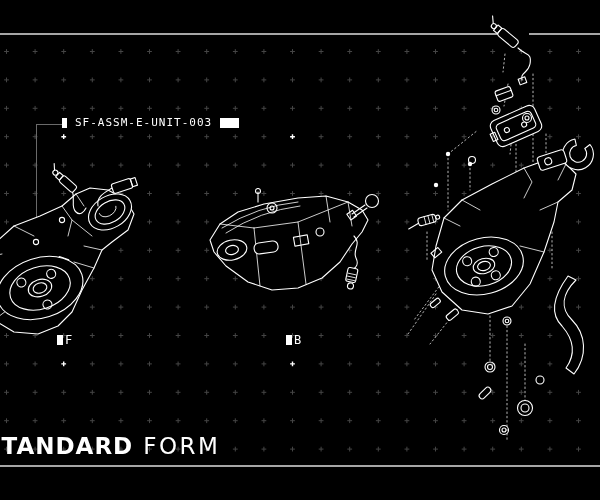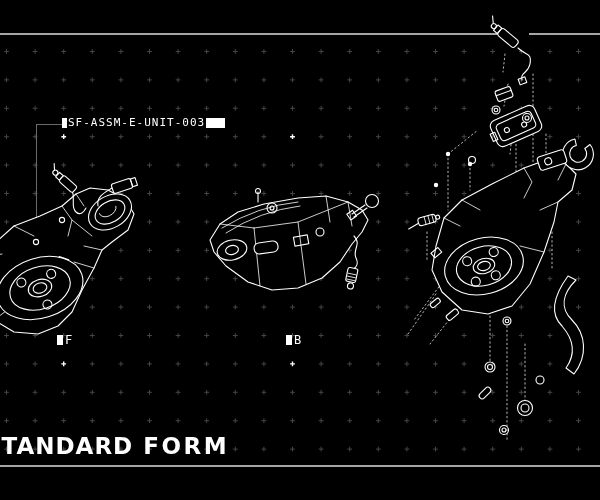--- a/index.html
+++ b/index.html
@@ -18,21 +18,21 @@
   #grid-svg{position:absolute; left:0; top:0; z-index:0;}
   .art{position:absolute; z-index:2;}
   .art path,.art rect,.art circle,.art ellipse,.art line,.art polyline{
     stroke:var(--ink); stroke-width:1.1; fill:none; stroke-linejoin:round; stroke-linecap:round;
   }
   .art .fb{fill:var(--bg);}
   .art .fw{fill:var(--ink); stroke:none;}
   .art .dot{stroke:#b5b5b5; stroke-width:1; stroke-dasharray:1.5 2.8;}
   .art .thin{stroke-width:0.8;}
   
-  .unit-tag{position:absolute; left:62px; top:118px; display:flex; align-items:center; gap:1px; z-index:3;}
+  .unit-tag{position:absolute; left:62px; top:118px; display:flex; align-items:center; gap:8px; z-index:3;}
   .tag-block{width:5px; height:10px; background:var(--ink);}
   .tag-block.wide{width:19px;}
   .tag-text{
     color:var(--ink); font-family:"DejaVu Sans Mono","Liberation Mono",monospace;
     font-size:11px; letter-spacing:1px; line-height:10px; white-space:nowrap;
   }
   .leader{position:absolute; background:var(--leader); z-index:1;}
   #leader-h{left:36px; top:124px; width:26px; height:1px;}
   #leader-v{left:36px; top:124px; width:1px; height:104px;}
   
@@ -40,21 +40,21 @@
   #label-front{left:57px; top:335px;}
   #label-back{left:286px; top:335px;}
   .label-block{width:6px; height:10px; background:var(--ink);}
   .label-letter{
     color:var(--ink); font-family:"DejaVu Sans Mono","Liberation Mono",monospace;
     font-size:12px; line-height:10px;
   }
   
   .footer-title{position:absolute; left:-16px; top:433px; z-index:3; white-space:nowrap; color:var(--ink);}
   .footer-word1{font-size:23px; font-weight:700; letter-spacing:1px;}
-  .footer-word2{font-size:23px; font-weight:700; letter-spacing:2.5px; margin-left:10px;}
+  .footer-word2{font-size:23px; font-weight:400; letter-spacing:2.5px; margin-left:10px;}
 </style>
 </head>
 <body>
 
 <div class="stage" style="--bg: #000000; --ink: #ffffff; --rule: #a6a6a6; --grid: #454545; --leader: #6a6a6a;">
 
   <svg id="grid-svg" width="600" height="500">
       <path d="M4.1,51.5H8.9M6.5,49.1V53.9M32.7,51.5H37.5M35.1,49.1V53.9M61.300000000000004,51.5H66.10000000000001M63.7,49.1V53.9M89.89999999999999,51.5H94.7M92.3,49.1V53.9M118.5,51.5H123.30000000000001M120.9,49.1V53.9M147.1,51.5H151.9M149.5,49.1V53.9M175.7,51.5H180.5M178.1,49.1V53.9M204.29999999999998,51.5H209.1M206.7,49.1V53.9M232.9,51.5H237.70000000000002M235.3,49.1V53.9M261.5,51.5H266.29999999999995M263.9,49.1V53.9M290.1,51.5H294.9M292.5,49.1V53.9M318.70000000000005,51.5H323.5M321.1,49.1V53.9M347.3,51.5H352.09999999999997M349.7,49.1V53.9M375.90000000000003,51.5H380.7M378.3,49.1V53.9M404.5,51.5H409.29999999999995M406.9,49.1V53.9M433.1,51.5H437.9M435.5,49.1V53.9M461.70000000000005,51.5H466.5M464.1,49.1V53.9M490.3,51.5H495.09999999999997M492.7,49.1V53.9M518.9,51.5H523.6999999999999M521.3,49.1V53.9M547.5,51.5H552.3M549.9,49.1V53.9M576.1,51.5H580.9M578.5,49.1V53.9M4.1,79.9H8.9M6.5,77.5V82.30000000000001M32.7,79.9H37.5M35.1,77.5V82.30000000000001M61.300000000000004,79.9H66.10000000000001M63.7,77.5V82.30000000000001M89.89999999999999,79.9H94.7M92.3,77.5V82.30000000000001M118.5,79.9H123.30000000000001M120.9,77.5V82.30000000000001M147.1,79.9H151.9M149.5,77.5V82.30000000000001M175.7,79.9H180.5M178.1,77.5V82.30000000000001M204.29999999999998,79.9H209.1M206.7,77.5V82.30000000000001M232.9,79.9H237.70000000000002M235.3,77.5V82.30000000000001M261.5,79.9H266.29999999999995M263.9,77.5V82.30000000000001M290.1,79.9H294.9M292.5,77.5V82.30000000000001M318.70000000000005,79.9H323.5M321.1,77.5V82.30000000000001M347.3,79.9H352.09999999999997M349.7,77.5V82.30000000000001M375.90000000000003,79.9H380.7M378.3,77.5V82.30000000000001M404.5,79.9H409.29999999999995M406.9,77.5V82.30000000000001M433.1,79.9H437.9M435.5,77.5V82.30000000000001M461.70000000000005,79.9H466.5M464.1,77.5V82.30000000000001M490.3,79.9H495.09999999999997M492.7,77.5V82.30000000000001M518.9,79.9H523.6999999999999M521.3,77.5V82.30000000000001M547.5,79.9H552.3M549.9,77.5V82.30000000000001M576.1,79.9H580.9M578.5,77.5V82.30000000000001M4.1,108.3H8.9M6.5,105.89999999999999V110.7M32.7,108.3H37.5M35.1,105.89999999999999V110.7M61.300000000000004,108.3H66.10000000000001M63.7,105.89999999999999V110.7M89.89999999999999,108.3H94.7M92.3,105.89999999999999V110.7M118.5,108.3H123.30000000000001M120.9,105.89999999999999V110.7M147.1,108.3H151.9M149.5,105.89999999999999V110.7M175.7,108.3H180.5M178.1,105.89999999999999V110.7M204.29999999999998,108.3H209.1M206.7,105.89999999999999V110.7M232.9,108.3H237.70000000000002M235.3,105.89999999999999V110.7M261.5,108.3H266.29999999999995M263.9,105.89999999999999V110.7M290.1,108.3H294.9M292.5,105.89999999999999V110.7M318.70000000000005,108.3H323.5M321.1,105.89999999999999V110.7M347.3,108.3H352.09999999999997M349.7,105.89999999999999V110.7M375.90000000000003,108.3H380.7M378.3,105.89999999999999V110.7M404.5,108.3H409.29999999999995M406.9,105.89999999999999V110.7M433.1,108.3H437.9M435.5,105.89999999999999V110.7M461.70000000000005,108.3H466.5M464.1,105.89999999999999V110.7M490.3,108.3H495.09999999999997M492.7,105.89999999999999V110.7M518.9,108.3H523.6999999999999M521.3,105.89999999999999V110.7M547.5,108.3H552.3M549.9,105.89999999999999V110.7M576.1,108.3H580.9M578.5,105.89999999999999V110.7M4.1,136.7H8.9M6.5,134.29999999999998V139.1M32.7,136.7H37.5M35.1,134.29999999999998V139.1M89.89999999999999,136.7H94.7M92.3,134.29999999999998V139.1M118.5,136.7H123.30000000000001M120.9,134.29999999999998V139.1M147.1,136.7H151.9M149.5,134.29999999999998V139.1M175.7,136.7H180.5M178.1,134.29999999999998V139.1M204.29999999999998,136.7H209.1M206.7,134.29999999999998V139.1M232.9,136.7H237.70000000000002M235.3,134.29999999999998V139.1M261.5,136.7H266.29999999999995M263.9,134.29999999999998V139.1M318.70000000000005,136.7H323.5M321.1,134.29999999999998V139.1M347.3,136.7H352.09999999999997M349.7,134.29999999999998V139.1M375.90000000000003,136.7H380.7M378.3,134.29999999999998V139.1M404.5,136.7H409.29999999999995M406.9,134.29999999999998V139.1M433.1,136.7H437.9M435.5,134.29999999999998V139.1M461.70000000000005,136.7H466.5M464.1,134.29999999999998V139.1M490.3,136.7H495.09999999999997M492.7,134.29999999999998V139.1M547.5,136.7H552.3M549.9,134.29999999999998V139.1M576.1,136.7H580.9M578.5,134.29999999999998V139.1M4.1,165.1H8.9M6.5,162.7V167.5M32.7,165.1H37.5M35.1,162.7V167.5M61.300000000000004,165.1H66.10000000000001M63.7,162.7V167.5M89.89999999999999,165.1H94.7M92.3,162.7V167.5M118.5,165.1H123.30000000000001M120.9,162.7V167.5M147.1,165.1H151.9M149.5,162.7V167.5M175.7,165.1H180.5M178.1,162.7V167.5M204.29999999999998,165.1H209.1M206.7,162.7V167.5M232.9,165.1H237.70000000000002M235.3,162.7V167.5M261.5,165.1H266.29999999999995M263.9,162.7V167.5M290.1,165.1H294.9M292.5,162.7V167.5M318.70000000000005,165.1H323.5M321.1,162.7V167.5M347.3,165.1H352.09999999999997M349.7,162.7V167.5M375.90000000000003,165.1H380.7M378.3,162.7V167.5M404.5,165.1H409.29999999999995M406.9,162.7V167.5M433.1,165.1H437.9M435.5,162.7V167.5M461.70000000000005,165.1H466.5M464.1,162.7V167.5M490.3,165.1H495.09999999999997M492.7,162.7V167.5M518.9,165.1H523.6999999999999M521.3,162.7V167.5M547.5,165.1H552.3M549.9,162.7V167.5M576.1,165.1H580.9M578.5,162.7V167.5M4.1,193.5H8.9M6.5,191.1V195.9M32.7,193.5H37.5M35.1,191.1V195.9M61.300000000000004,193.5H66.10000000000001M63.7,191.1V195.9M89.89999999999999,193.5H94.7M92.3,191.1V195.9M118.5,193.5H123.30000000000001M120.9,191.1V195.9M147.1,193.5H151.9M149.5,191.1V195.9M175.7,193.5H180.5M178.1,191.1V195.9M204.29999999999998,193.5H209.1M206.7,191.1V195.9M232.9,193.5H237.70000000000002M235.3,191.1V195.9M261.5,193.5H266.29999999999995M263.9,191.1V195.9M290.1,193.5H294.9M292.5,191.1V195.9M318.70000000000005,193.5H323.5M321.1,191.1V195.9M347.3,193.5H352.09999999999997M349.7,191.1V195.9M375.90000000000003,193.5H380.7M378.3,191.1V195.9M404.5,193.5H409.29999999999995M406.9,191.1V195.9M433.1,193.5H437.9M435.5,191.1V195.9M461.70000000000005,193.5H466.5M464.1,191.1V195.9M490.3,193.5H495.09999999999997M492.7,191.1V195.9M518.9,193.5H523.6999999999999M521.3,191.1V195.9M547.5,193.5H552.3M549.9,191.1V195.9M576.1,193.5H580.9M578.5,191.1V195.9M4.1,221.9H8.9M6.5,219.5V224.3M32.7,221.9H37.5M35.1,219.5V224.3M61.300000000000004,221.9H66.10000000000001M63.7,219.5V224.3M89.89999999999999,221.9H94.7M92.3,219.5V224.3M118.5,221.9H123.30000000000001M120.9,219.5V224.3M147.1,221.9H151.9M149.5,219.5V224.3M175.7,221.9H180.5M178.1,219.5V224.3M204.29999999999998,221.9H209.1M206.7,219.5V224.3M232.9,221.9H237.70000000000002M235.3,219.5V224.3M261.5,221.9H266.29999999999995M263.9,219.5V224.3M290.1,221.9H294.9M292.5,219.5V224.3M318.70000000000005,221.9H323.5M321.1,219.5V224.3M347.3,221.9H352.09999999999997M349.7,219.5V224.3M375.90000000000003,221.9H380.7M378.3,219.5V224.3M404.5,221.9H409.29999999999995M406.9,219.5V224.3M433.1,221.9H437.9M435.5,219.5V224.3M461.70000000000005,221.9H466.5M464.1,219.5V224.3M490.3,221.9H495.09999999999997M492.7,219.5V224.3M518.9,221.9H523.6999999999999M521.3,219.5V224.3M547.5,221.9H552.3M549.9,219.5V224.3M576.1,221.9H580.9M578.5,219.5V224.3M4.1,250.3H8.9M6.5,247.9V252.70000000000002M32.7,250.3H37.5M35.1,247.9V252.70000000000002M61.300000000000004,250.3H66.10000000000001M63.7,247.9V252.70000000000002M89.89999999999999,250.3H94.7M92.3,247.9V252.70000000000002M118.5,250.3H123.30000000000001M120.9,247.9V252.70000000000002M147.1,250.3H151.9M149.5,247.9V252.70000000000002M175.7,250.3H180.5M178.1,247.9V252.70000000000002M204.29999999999998,250.3H209.1M206.7,247.9V252.70000000000002M232.9,250.3H237.70000000000002M235.3,247.9V252.70000000000002M261.5,250.3H266.29999999999995M263.9,247.9V252.70000000000002M290.1,250.3H294.9M292.5,247.9V252.70000000000002M318.70000000000005,250.3H323.5M321.1,247.9V252.70000000000002M347.3,250.3H352.09999999999997M349.7,247.9V252.70000000000002M375.90000000000003,250.3H380.7M378.3,247.9V252.70000000000002M404.5,250.3H409.29999999999995M406.9,247.9V252.70000000000002M433.1,250.3H437.9M435.5,247.9V252.70000000000002M461.70000000000005,250.3H466.5M464.1,247.9V252.70000000000002M490.3,250.3H495.09999999999997M492.7,247.9V252.70000000000002M518.9,250.3H523.6999999999999M521.3,247.9V252.70000000000002M547.5,250.3H552.3M549.9,247.9V252.70000000000002M576.1,250.3H580.9M578.5,247.9V252.70000000000002M4.1,278.7H8.9M6.5,276.3V281.09999999999997M32.7,278.7H37.5M35.1,276.3V281.09999999999997M61.300000000000004,278.7H66.10000000000001M63.7,276.3V281.09999999999997M89.89999999999999,278.7H94.7M92.3,276.3V281.09999999999997M118.5,278.7H123.30000000000001M120.9,276.3V281.09999999999997M147.1,278.7H151.9M149.5,276.3V281.09999999999997M175.7,278.7H180.5M178.1,276.3V281.09999999999997M204.29999999999998,278.7H209.1M206.7,276.3V281.09999999999997M232.9,278.7H237.70000000000002M235.3,276.3V281.09999999999997M261.5,278.7H266.29999999999995M263.9,276.3V281.09999999999997M290.1,278.7H294.9M292.5,276.3V281.09999999999997M318.70000000000005,278.7H323.5M321.1,276.3V281.09999999999997M347.3,278.7H352.09999999999997M349.7,276.3V281.09999999999997M375.90000000000003,278.7H380.7M378.3,276.3V281.09999999999997M404.5,278.7H409.29999999999995M406.9,276.3V281.09999999999997M433.1,278.7H437.9M435.5,276.3V281.09999999999997M461.70000000000005,278.7H466.5M464.1,276.3V281.09999999999997M490.3,278.7H495.09999999999997M492.7,276.3V281.09999999999997M518.9,278.7H523.6999999999999M521.3,276.3V281.09999999999997M547.5,278.7H552.3M549.9,276.3V281.09999999999997M576.1,278.7H580.9M578.5,276.3V281.09999999999997M4.1,307.1H8.9M6.5,304.70000000000005V309.5M32.7,307.1H37.5M35.1,304.70000000000005V309.5M61.300000000000004,307.1H66.10000000000001M63.7,304.70000000000005V309.5M89.89999999999999,307.1H94.7M92.3,304.70000000000005V309.5M118.5,307.1H123.30000000000001M120.9,304.70000000000005V309.5M147.1,307.1H151.9M149.5,304.70000000000005V309.5M175.7,307.1H180.5M178.1,304.70000000000005V309.5M204.29999999999998,307.1H209.1M206.7,304.70000000000005V309.5M232.9,307.1H237.70000000000002M235.3,304.70000000000005V309.5M261.5,307.1H266.29999999999995M263.9,304.70000000000005V309.5M290.1,307.1H294.9M292.5,304.70000000000005V309.5M318.70000000000005,307.1H323.5M321.1,304.70000000000005V309.5M347.3,307.1H352.09999999999997M349.7,304.70000000000005V309.5M375.90000000000003,307.1H380.7M378.3,304.70000000000005V309.5M404.5,307.1H409.29999999999995M406.9,304.70000000000005V309.5M433.1,307.1H437.9M435.5,304.70000000000005V309.5M461.70000000000005,307.1H466.5M464.1,304.70000000000005V309.5M490.3,307.1H495.09999999999997M492.7,304.70000000000005V309.5M518.9,307.1H523.6999999999999M521.3,304.70000000000005V309.5M547.5,307.1H552.3M549.9,304.70000000000005V309.5M576.1,307.1H580.9M578.5,304.70000000000005V309.5M4.1,335.5H8.9M6.5,333.1V337.9M32.7,335.5H37.5M35.1,333.1V337.9M61.300000000000004,335.5H66.10000000000001M63.7,333.1V337.9M89.89999999999999,335.5H94.7M92.3,333.1V337.9M118.5,335.5H123.30000000000001M120.9,333.1V337.9M147.1,335.5H151.9M149.5,333.1V337.9M175.7,335.5H180.5M178.1,333.1V337.9M204.29999999999998,335.5H209.1M206.7,333.1V337.9M232.9,335.5H237.70000000000002M235.3,333.1V337.9M261.5,335.5H266.29999999999995M263.9,333.1V337.9M290.1,335.5H294.9M292.5,333.1V337.9M318.70000000000005,335.5H323.5M321.1,333.1V337.9M347.3,335.5H352.09999999999997M349.7,333.1V337.9M375.90000000000003,335.5H380.7M378.3,333.1V337.9M404.5,335.5H409.29999999999995M406.9,333.1V337.9M433.1,335.5H437.9M435.5,333.1V337.9M461.70000000000005,335.5H466.5M464.1,333.1V337.9M490.3,335.5H495.09999999999997M492.7,333.1V337.9M518.9,335.5H523.6999999999999M521.3,333.1V337.9M547.5,335.5H552.3M549.9,333.1V337.9M576.1,335.5H580.9M578.5,333.1V337.9M4.1,363.9H8.9M6.5,361.5V366.29999999999995M32.7,363.9H37.5M35.1,361.5V366.29999999999995M89.89999999999999,363.9H94.7M92.3,361.5V366.29999999999995M118.5,363.9H123.30000000000001M120.9,361.5V366.29999999999995M147.1,363.9H151.9M149.5,361.5V366.29999999999995M175.7,363.9H180.5M178.1,361.5V366.29999999999995M204.29999999999998,363.9H209.1M206.7,361.5V366.29999999999995M232.9,363.9H237.70000000000002M235.3,361.5V366.29999999999995M261.5,363.9H266.29999999999995M263.9,361.5V366.29999999999995M318.70000000000005,363.9H323.5M321.1,361.5V366.29999999999995M347.3,363.9H352.09999999999997M349.7,361.5V366.29999999999995M375.90000000000003,363.9H380.7M378.3,361.5V366.29999999999995M404.5,363.9H409.29999999999995M406.9,361.5V366.29999999999995M433.1,363.9H437.9M435.5,361.5V366.29999999999995M461.70000000000005,363.9H466.5M464.1,361.5V366.29999999999995M490.3,363.9H495.09999999999997M492.7,361.5V366.29999999999995M518.9,363.9H523.6999999999999M521.3,361.5V366.29999999999995M547.5,363.9H552.3M549.9,361.5V366.29999999999995M576.1,363.9H580.9M578.5,361.5V366.29999999999995M4.1,392.3H8.9M6.5,389.90000000000003V394.7M32.7,392.3H37.5M35.1,389.90000000000003V394.7M61.300000000000004,392.3H66.10000000000001M63.7,389.90000000000003V394.7M89.89999999999999,392.3H94.7M92.3,389.90000000000003V394.7M118.5,392.3H123.30000000000001M120.9,389.90000000000003V394.7M147.1,392.3H151.9M149.5,389.90000000000003V394.7M175.7,392.3H180.5M178.1,389.90000000000003V394.7M204.29999999999998,392.3H209.1M206.7,389.90000000000003V394.7M232.9,392.3H237.70000000000002M235.3,389.90000000000003V394.7M261.5,392.3H266.29999999999995M263.9,389.90000000000003V394.7M290.1,392.3H294.9M292.5,389.90000000000003V394.7M318.70000000000005,392.3H323.5M321.1,389.90000000000003V394.7M347.3,392.3H352.09999999999997M349.7,389.90000000000003V394.7M375.90000000000003,392.3H380.7M378.3,389.90000000000003V394.7M404.5,392.3H409.29999999999995M406.9,389.90000000000003V394.7M433.1,392.3H437.9M435.5,389.90000000000003V394.7M461.70000000000005,392.3H466.5M464.1,389.90000000000003V394.7M490.3,392.3H495.09999999999997M492.7,389.90000000000003V394.7M518.9,392.3H523.6999999999999M521.3,389.90000000000003V394.7M547.5,392.3H552.3M549.9,389.90000000000003V394.7M576.1,392.3H580.9M578.5,389.90000000000003V394.7M4.1,420.7H8.9M6.5,418.3V423.09999999999997M32.7,420.7H37.5M35.1,418.3V423.09999999999997M61.300000000000004,420.7H66.10000000000001M63.7,418.3V423.09999999999997M89.89999999999999,420.7H94.7M92.3,418.3V423.09999999999997M118.5,420.7H123.30000000000001M120.9,418.3V423.09999999999997M147.1,420.7H151.9M149.5,418.3V423.09999999999997M175.7,420.7H180.5M178.1,418.3V423.09999999999997M204.29999999999998,420.7H209.1M206.7,418.3V423.09999999999997M232.9,420.7H237.70000000000002M235.3,418.3V423.09999999999997M261.5,420.7H266.29999999999995M263.9,418.3V423.09999999999997M290.1,420.7H294.9M292.5,418.3V423.09999999999997M318.70000000000005,420.7H323.5M321.1,418.3V423.09999999999997M347.3,420.7H352.09999999999997M349.7,418.3V423.09999999999997M375.90000000000003,420.7H380.7M378.3,418.3V423.09999999999997M404.5,420.7H409.29999999999995M406.9,418.3V423.09999999999997M433.1,420.7H437.9M435.5,418.3V423.09999999999997M461.70000000000005,420.7H466.5M464.1,418.3V423.09999999999997M490.3,420.7H495.09999999999997M492.7,418.3V423.09999999999997M518.9,420.7H523.6999999999999M521.3,418.3V423.09999999999997M547.5,420.7H552.3M549.9,418.3V423.09999999999997M576.1,420.7H580.9M578.5,418.3V423.09999999999997M4.1,449.1H8.9M6.5,446.70000000000005V451.5M32.7,449.1H37.5M35.1,446.70000000000005V451.5M61.300000000000004,449.1H66.10000000000001M63.7,446.70000000000005V451.5M89.89999999999999,449.1H94.7M92.3,446.70000000000005V451.5M118.5,449.1H123.30000000000001M120.9,446.70000000000005V451.5M147.1,449.1H151.9M149.5,446.70000000000005V451.5M175.7,449.1H180.5M178.1,446.70000000000005V451.5M204.29999999999998,449.1H209.1M206.7,446.70000000000005V451.5M232.9,449.1H237.70000000000002M235.3,446.70000000000005V451.5M261.5,449.1H266.29999999999995M263.9,446.70000000000005V451.5M290.1,449.1H294.9M292.5,446.70000000000005V451.5M318.70000000000005,449.1H323.5M321.1,446.70000000000005V451.5M347.3,449.1H352.09999999999997M349.7,446.70000000000005V451.5M375.90000000000003,449.1H380.7M378.3,446.70000000000005V451.5M404.5,449.1H409.29999999999995M406.9,446.70000000000005V451.5M433.1,449.1H437.9M435.5,446.70000000000005V451.5M461.70000000000005,449.1H466.5M464.1,446.70000000000005V451.5M490.3,449.1H495.09999999999997M492.7,446.70000000000005V451.5M518.9,449.1H523.6999999999999M521.3,446.70000000000005V451.5M547.5,449.1H552.3M549.9,446.70000000000005V451.5M576.1,449.1H580.9M578.5,446.70000000000005V451.5" stroke="#454545" stroke-width="1" fill="none"></path>
       <path d="M61.300000000000004,136.7H66.10000000000001M63.7,134.29999999999998V139.1M290.1,136.7H294.9M292.5,134.29999999999998V139.1M518.9,136.7H523.6999999999999M521.3,134.29999999999998V139.1M61.300000000000004,363.9H66.10000000000001M63.7,361.5V366.29999999999995M290.1,363.9H294.9M292.5,361.5V366.29999999999995" stroke="#ffffff" stroke-width="1.4" fill="none"></path>
     </svg>

